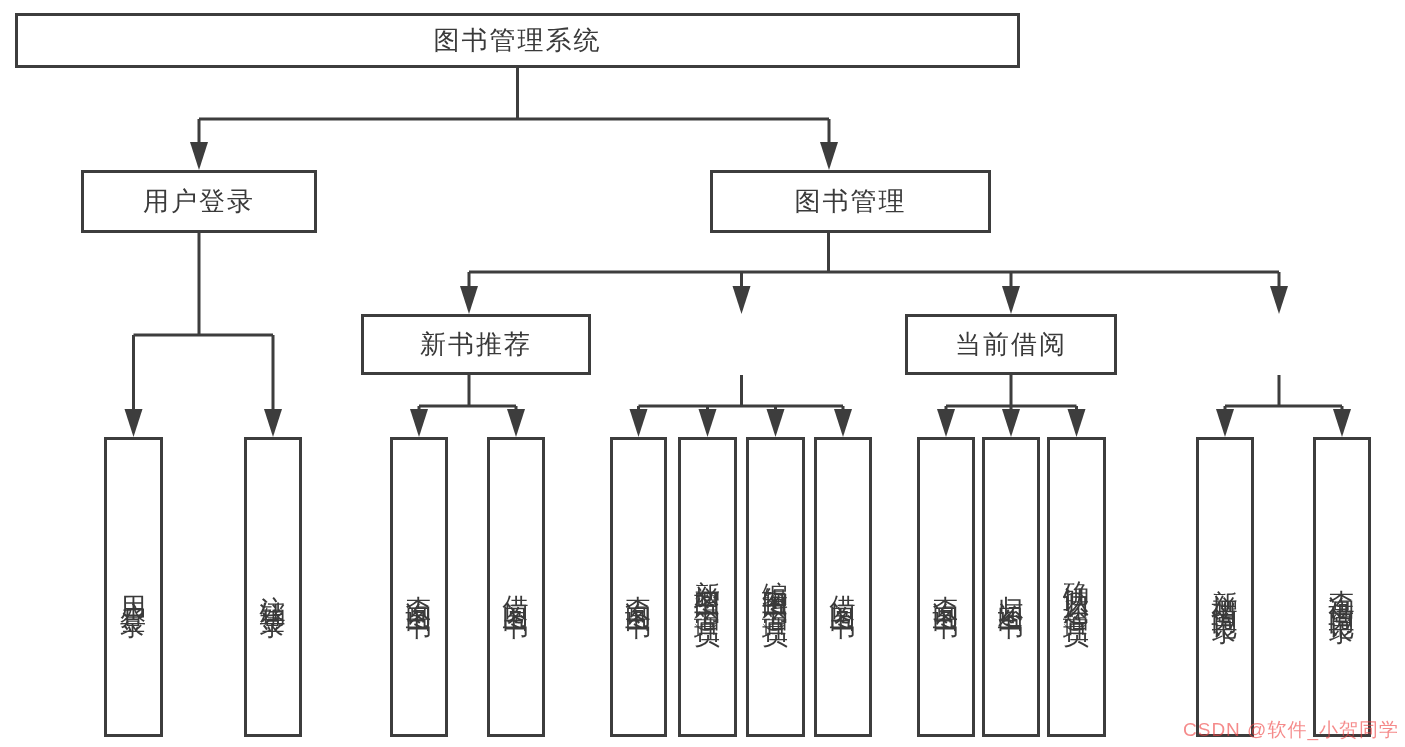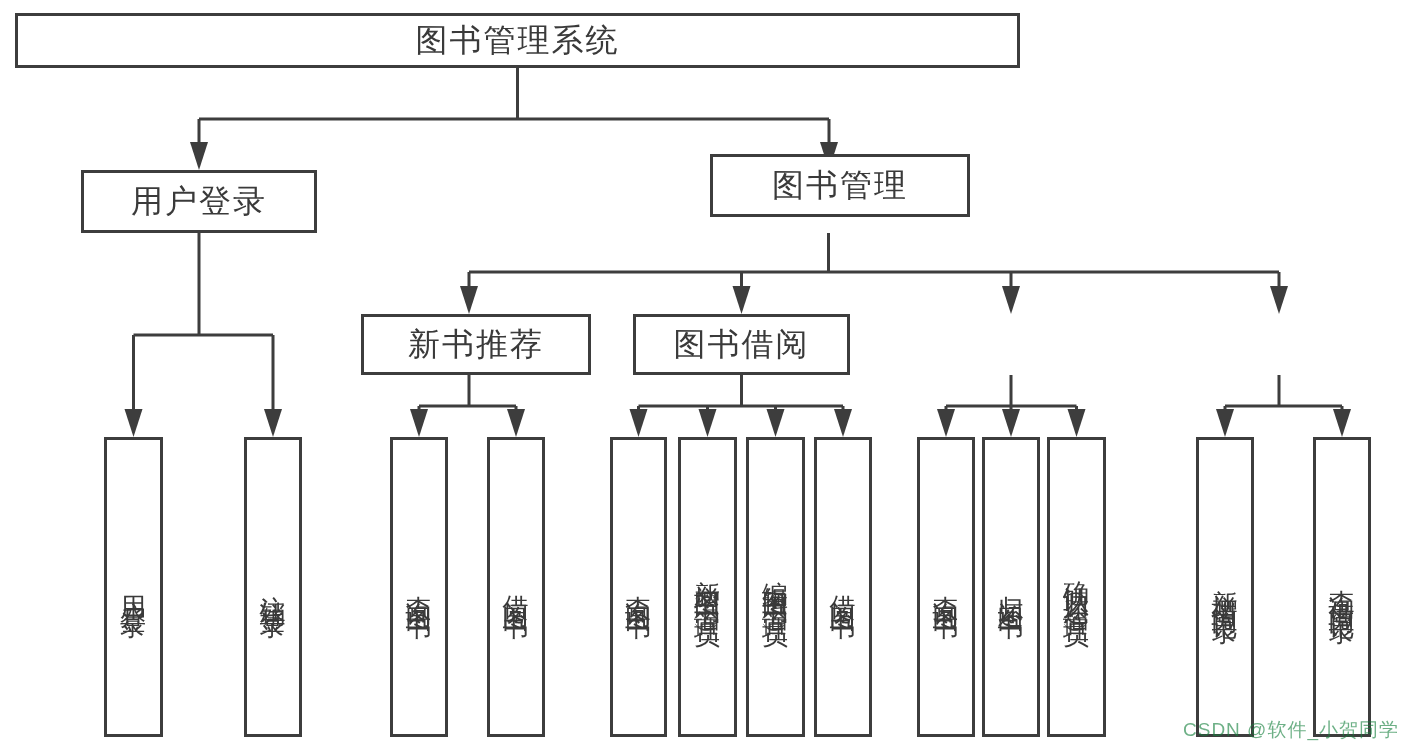--- a/index.html
+++ b/index.html
@@ -7,28 +7,28 @@
     position:relative;width:1405px;height:747px;background:#ffffff;
     font-family:"Liberation Sans","DejaVu Sans",sans-serif;overflow:hidden;
   }
   .connectors{position:absolute;left:0;top:0;z-index:1;}
   .node{
     position:absolute;box-sizing:border-box;background:#ffffff;
     border:3px solid #3d3d3d;color:#3a3a3a;
     display:flex;align-items:center;justify-content:center;
     z-index:2;text-align:center;
   }
-  .node.h span{font-size:32px;letter-spacing:2px;white-space:nowrap;}
+  .node.h span{font-size:26px;letter-spacing:2px;white-space:nowrap;}
   .node.v span{
     writing-mode:vertical-rl;text-orientation:upright;
     font-size:26px;letter-spacing:6px;line-height:1;
   }
   .watermark{
     position:absolute;left:1183px;top:717px;z-index:3;
-    font-size:19px;color:#15803d;opacity:0.62;white-space:nowrap;
+    font-size:19px;color:#ef4444;opacity:0.62;white-space:nowrap;
     letter-spacing:1px;
   }
 </style>
 </head>
 <body>
 
 <div class="stage">
 
   <svg class="connectors" width="1405" height="747" viewBox="0 0 1405 747">
     <g stroke="#3d3d3d" stroke-width="3" fill="none">
@@ -70,29 +70,29 @@
     </g>
   </svg>
 
   <div class="node h" style="left:15px;top:13px;width:1005px;height:55px">
     <span>图书管理系统</span>
   </div>
 
   <div class="node h" style="left:81px;top:170px;width:236px;height:63px">
     <span>用户登录</span>
   </div>
-  <div class="node h" style="left:710px;top:154px;width:260px;height:63px">
+  <div class="node h" style="left:710px;top:170px;width:281px;height:63px">
     <span>图书管理</span>
   </div>
 
   <div class="node h" style="left:361px;top:314px;width:230px;height:61px">
     <span>新书推荐</span>
   </div>
-  <div class="node h" style="left:633px;top:314px;width:217px;height:61px">
-    <span>图书借阅</span>
+  <div class="node h" style="left:905px;top:314px;width:212px;height:61px">
+    <span>当前借阅</span>
   </div>
 
   <div class="node v" style="left:104px;top:437px;width:59px;height:300px">
     <span>用户登录</span>
   </div>
   <div class="node v" style="left:244px;top:437px;width:58px;height:300px">
     <span>注销登录</span>
   </div>
 
   <div class="node v" style="left:390px;top:437px;width:58px;height:300px">

